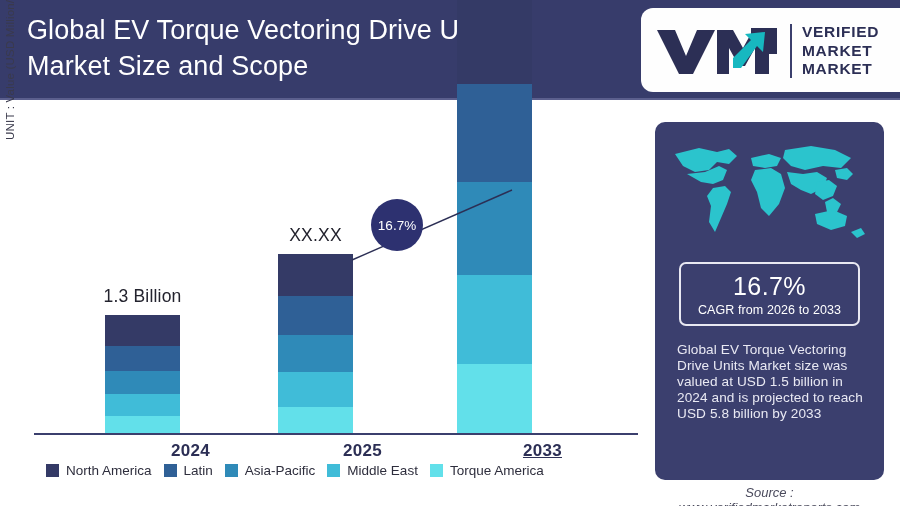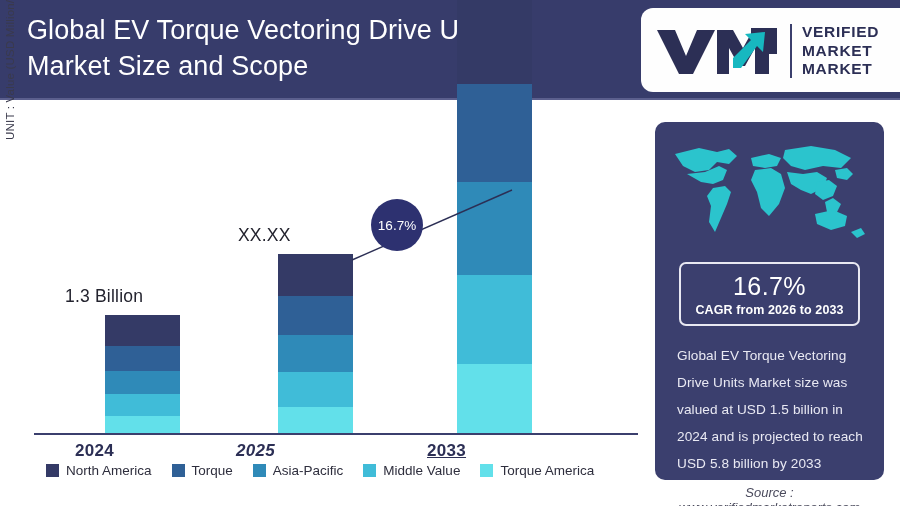--- a/index.html
+++ b/index.html
@@ -68,29 +68,30 @@
 
   .bar {
     position: absolute;
     display: flex; flex-direction: column;
     bottom: 0;
   }
   .seg { width: 100%; }
 
   .bar-value {
     position: absolute;
+    text-align: center;
     font-size: 17.5px;
     color: #23232e;
     white-space: nowrap;
     letter-spacing: .2px;
   }
 
   .x-tick {
     position: absolute;
-    text-align: left;
+    text-align: right;
     font-size: 17px; font-weight: 700;
     color: #2c2f55;
     letter-spacing: .3px;
   }
 
   
   #cagr-line {
     position: absolute; left: 340px; top: 186px;
     width: 180px; height: 76px;
     overflow: visible;
@@ -100,21 +101,21 @@
     width: 52px; height: 52px; border-radius: 50%;
     background: #2d3170;
     display: flex; align-items: center; justify-content: center;
     color: #ffffff; font-size: 13.5px;
   }
 
   
   #legend {
     position: absolute; left: 46px; top: 463px;
     display: flex; align-items: flex-end;
-    gap: 20px;
+    gap: 12px;
   }
   .legend-item { display: flex; align-items: center; gap: 7px; }
   .legend-swatch { width: 13px; height: 13px; flex: 0 0 auto; }
   .legend-label { font-size: 13.5px; color: #2e2e3d; white-space: nowrap; }
 
   
   #sidebar {
     position: absolute; left: 655px; top: 122px;
     width: 229px; height: 358px;
     background: #3b3f6e;
@@ -126,27 +127,27 @@
     position: absolute; left: 24px; top: 260px;
     left: 24px; top: 140px;
     width: 181px; height: 64px;
     border: 2px solid #e8e8f2;
     border-radius: 7px;
     display: flex; flex-direction: column;
     align-items: center; justify-content: center;
     gap: 2px;
   }
   #cagr-box-value { color: #ffffff; font-size: 25px; letter-spacing: .4px; }
-  #cagr-box-caption { color: #ffffff; font-size: 12.5px; font-weight: 700; letter-spacing: .1px; white-space: nowrap; }
+  #cagr-box-caption { color: #ffffff; font-size: 12.5px; font-weight: 400; letter-spacing: .1px; white-space: nowrap; }
 
   #sidebar-desc {
     position: absolute; left: 22px; top: 220px;
     width: 186px;
     color: #e9e9f3;
-    font-size: 13.6px; line-height: 27px;
+    font-size: 13.6px; line-height: 16px;
     letter-spacing: .1px;
   }
 
   #source {
     position: absolute; left: 655px; top: 485px;
     width: 229px;
     text-align: center;
     font-style: italic;
     font-size: 13px;
     color: #4a4a5c;
@@ -193,21 +194,21 @@
       <div class="bar-value" style="width: 155px; left: 65px; top: 286px;">1.3 Billion</div>
       <div class="x-tick" style="width: 135px; left: 75px; top: 441px;">2024</div>
       <div class="bar" style="left: 278px; width: 75px; top: 253.64px; height: 179.36px;">
         <div class="seg" style="background: rgb(52, 58, 102); height: 42.48px;"></div>
         <div class="seg" style="background: rgb(47, 96, 150); height: 38.5467px;"></div>
         <div class="seg" style="background: rgb(47, 138, 184); height: 36.9733px;"></div>
         <div class="seg" style="background: rgb(64, 188, 216); height: 35.4px;"></div>
         <div class="seg" style="background: rgb(98, 224, 234); height: 25.96px;"></div>
       </div>
       <div class="bar-value" style="width: 155px; left: 238px; top: 224.64px;">XX.XX</div>
-      <div class="x-tick" style="width: 135px; left: 236px; top: 441px; font-style: italic;">2025</div>
+      <div class="x-tick" style="width: 135px; left: 247px; top: 441px;">2025</div>
       <div class="bar" style="left: 457px; width: 75px; top: -23.2667px; height: 456.267px;">
         <div class="seg" style="background: rgb(52, 58, 102); height: 107.497px;"></div>
         <div class="seg" style="background: rgb(47, 96, 150); height: 97.9421px;"></div>
         <div class="seg" style="background: rgb(47, 138, 184); height: 93.1644px;"></div>
         <div class="seg" style="background: rgb(64, 188, 216); height: 88.3867px;"></div>
         <div class="seg" style="background: rgb(98, 224, 234); height: 69.2761px;"></div>
       </div>
       <div class="x-tick" style="width: 135px; left: 427px; top: 441px; text-decoration: underline;">2033</div>
     </div>
 
@@ -218,29 +219,29 @@
     <span>16.7%</span>
   </div>
 
   <div id="legend">
       <div class="legend-item">
         <span class="legend-swatch" style="background: rgb(52, 58, 102);"></span>
         <span class="legend-label">North America</span>
       </div>
       <div class="legend-item">
         <span class="legend-swatch" style="background: rgb(47, 96, 150);"></span>
-        <span class="legend-label">Torque</span>
+        <span class="legend-label">Latin</span>
       </div>
       <div class="legend-item">
         <span class="legend-swatch" style="background: rgb(47, 138, 184);"></span>
         <span class="legend-label">Asia-Pacific</span>
       </div>
       <div class="legend-item">
         <span class="legend-swatch" style="background: rgb(64, 188, 216);"></span>
-        <span class="legend-label">Middle Value</span>
+        <span class="legend-label">Middle East</span>
       </div>
       <div class="legend-item">
         <span class="legend-swatch" style="background: rgb(98, 224, 234);"></span>
         <span class="legend-label">Torque America</span>
       </div>
     </div>
 
   <div id="sidebar">
     <svg id="world-map" viewBox="0 0 209 106">
       <g fill="#2bc4cd">

